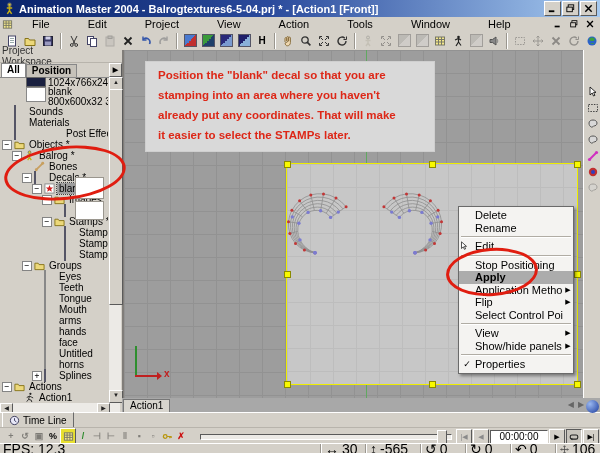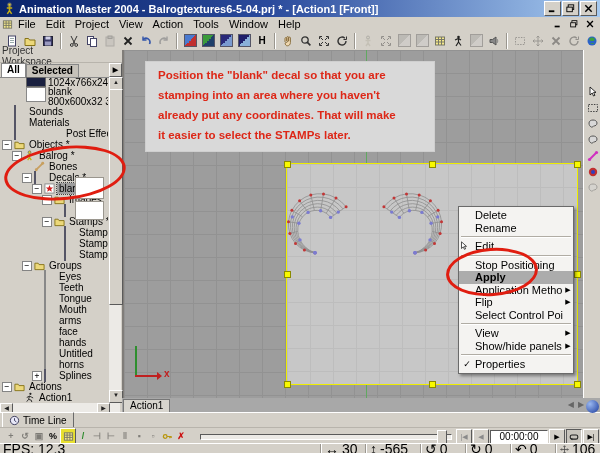--- a/index.html
+++ b/index.html
@@ -10,21 +10,21 @@
     background:linear-gradient(90deg,#0a246a,#2a4a9c 45%,#a6caf0);
     display:flex;align-items:center;padding:0 3px;color:#fff;font-weight:bold;}
   .titlebar .ttl{flex:1;overflow:hidden;white-space:nowrap;font-size:11px;margin-left:3px;}
   .wbtn{width:15px;height:13px;margin-left:1px;background:#d4d0c8;
     border:1px solid;border-color:#fff #5a5a5a #5a5a5a #fff;
     display:flex;align-items:center;justify-content:center;flex:none;}
   .wbtn.close{background:#d4d0c8;}
   
   .menubar{position:absolute;left:0;top:17px;right:0;height:14px;display:flex;align-items:center;
     background:#d4d0c8;padding-left:2px;}
-  .mitem{padding:0 5px;height:13px;line-height:13px;}
+  .mitem{padding:0 19px;height:13px;line-height:13px;}
   .menubar .right{margin-left:auto;display:flex;align-items:center;padding-right:4px;gap:3px;}
   .flatbtn{width:13px;height:11px;display:flex;align-items:center;justify-content:center;}
   
   .toolbar{position:absolute;left:0;top:31px;right:0;height:19px;display:flex;align-items:center;padding-left:3px;}
   .tsep{width:0;height:16px;border-left:1px solid #9a968e;border-right:1px solid #fff;margin:0 3px;}
   .tbtn{width:18px;height:17px;display:flex;align-items:center;justify-content:center;flex:none;}
   .tbtn.dis{opacity:.4;filter:grayscale(.9);}
   .sw{width:11px;height:11px;border:1px solid #556;}
   
   .panel{position:absolute;left:0;top:50px;width:122px;height:363px;background:#d4d0c8;
@@ -367,21 +367,21 @@
       <span class="sp"></span>
       <span id="pin-icon">
           <svg width="10" height="10" viewBox="0 0 12 12">
             <path d="M7 1l4 4-2 .5L6.5 8 5 6.5 2.5 9 2 8.5 4.5 6 3 4.5l2.5-2z" fill="#446"></path>
           </svg>
         </span>
       <span style="font-weight:bold;margin-left:3px;">×</span>
     </div>
     <div class="ptabs" id="ws-tabs">
         <span class="ptab act">All</span>
-        <span class="ptab">Selected</span>
+        <span class="ptab">Position</span>
         <span class="ptabmore">▶</span>
       </div>
     <div class="tree" id="tree">
         <div class="trow" style="height: 9px;">
           <span style="position: absolute; left: 26px; top: 0px; width: 18px; height: 8px; background: rgb(26, 32, 64); border: 1px solid rgb(102, 102, 102);"></span>
           <span class="lbl" style="left: 46px;">1024x766x24 19</span>
         </div>
         <div class="trow" style="height: 20px;">
           <span style="position: absolute; left: 26px; top: 1px; width: 18px; height: 13px; background: rgb(255, 255, 255); border: 1px solid rgb(136, 136, 136);"></span>
           <span class="lbl" style="left: 46px;">blank</span>
@@ -501,25 +501,25 @@
         <div class="trow">
           <span class="ticon" style="left: 44px;"><span class="sw" style="background:#ffffff;border:1px solid #888;"></span></span>
           <span class="lbl" style="left: 57px;">Mouth</span>
         </div>
         <div class="trow">
           <span class="ticon" style="left: 44px;"><span class="sw" style="background:#ffffff;border:1px solid #888;"></span></span>
           <span class="lbl" style="left: 57px;">arms</span>
         </div>
         <div class="trow">
           <span class="ticon" style="left: 44px;"><span class="sw" style="background:#ffffff;border:1px solid #888;"></span></span>
+          <span class="lbl" style="left: 57px;">hands</span>
+        </div>
+        <div class="trow">
+          <span class="ticon" style="left: 44px;"><span class="sw" style="background:#ffffff;border:1px solid #888;"></span></span>
           <span class="lbl" style="left: 57px;">face</span>
-        </div>
-        <div class="trow">
-          <span class="ticon" style="left: 44px;"><span class="sw" style="background:#ffffff;border:1px solid #888;"></span></span>
-          <span class="lbl" style="left: 57px;">hands</span>
         </div>
         <div class="trow">
           <span class="ticon" style="left: 44px;"><span class="sw" style="background:#ffffff;border:1px solid #888;"></span></span>
           <span class="lbl" style="left: 57px;">Untitled</span>
         </div>
         <div class="trow">
           <span class="ticon" style="left: 44px;"><span class="sw" style="background:#e83ec8;border:1px solid #888;"></span></span>
           <span class="lbl" style="left: 57px;">horns</span>
         </div>
         <div class="trow">

